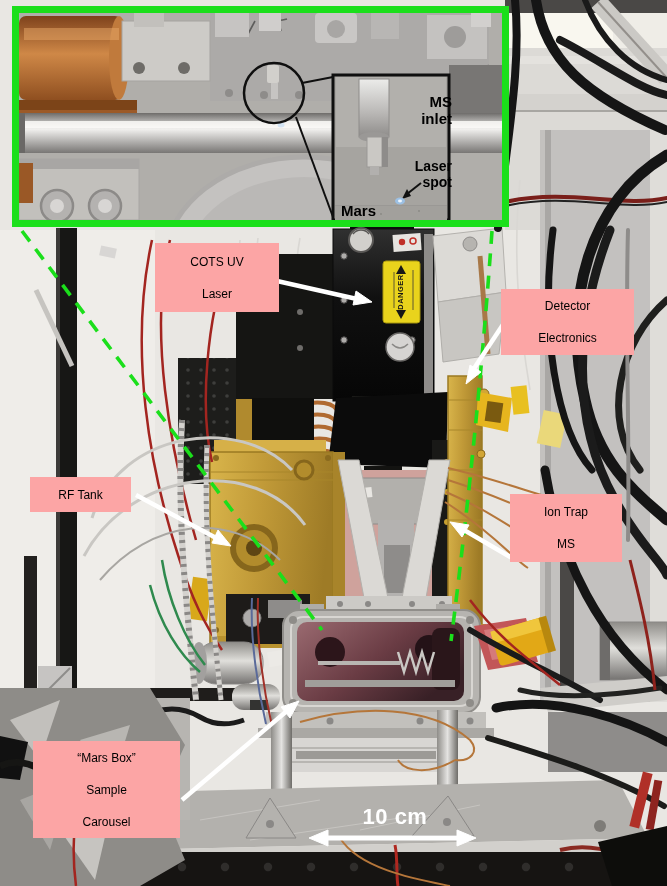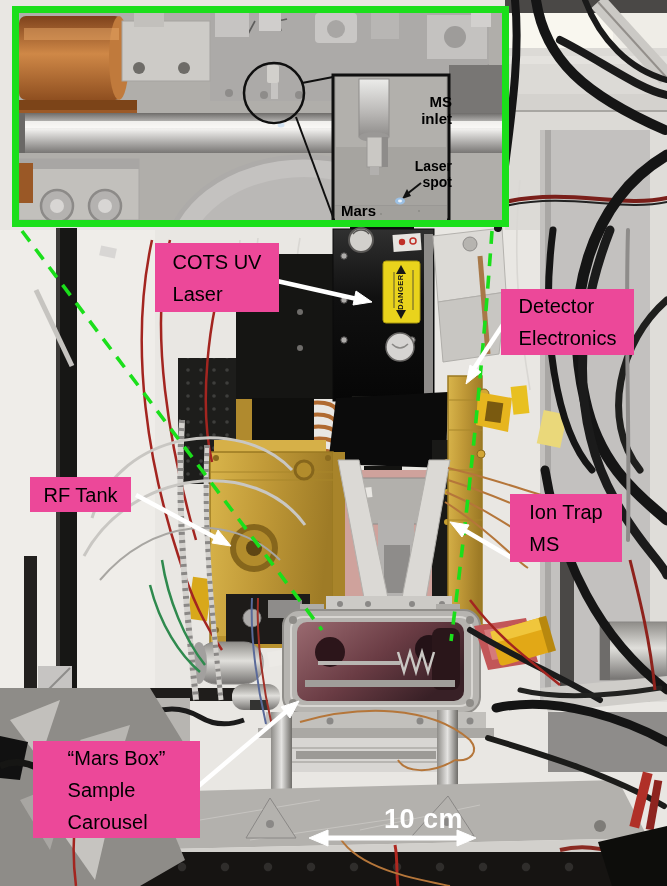--- a/index.html
+++ b/index.html
@@ -4,25 +4,25 @@
 <style>
   html,body{margin:0;padding:0;background:#ffffff}
   .stage{position:relative;width:667px;height:886px;overflow:hidden;
          font-family:"Liberation Sans",sans-serif;background:#e9e7e3}
   .scene,.overlay{position:absolute;left:0;top:0;width:667px;height:886px}
   .overlay{z-index:30;pointer-events:none}
   .inset{position:absolute;left:12px;top:6px;width:483px;height:207px;
          border:7px solid #1bdf1b;z-index:20;background:#b0aeaa;overflow:hidden}
   .inset svg{position:absolute;left:0;top:0}
   .ins-label{position:absolute;color:#000;font-weight:bold;white-space:pre-line;z-index:5}
-  .callout{position:absolute;background:#ec4899;color:#000;
-           white-space:pre-line;z-index:40;font-size:20px;line-height:32px;
+  .callout{position:absolute;background:#fca5a5;color:#000;text-align:center;
+           white-space:pre-line;z-index:40;font-size:12px;line-height:32px;
            box-sizing:border-box;display:flex;align-items:center;justify-content:center}
-  .scalebar{position:absolute;color:#fff;font-weight:bold;font-size:27px;
-            text-align:right;z-index:40;letter-spacing:.5px}
+  .scalebar{position:absolute;color:#fff;font-weight:bold;font-size:22px;
+            text-align:center;z-index:40;letter-spacing:.5px}
 </style>
 </head>
 <body>
 
 <div class="stage">
 
   <svg class="scene" viewBox="0 0 667 886">
     <defs>
       <linearGradient id="goldG" x1="0" y1="0" x2="1" y2="0.15">
         <stop offset="0" stop-color="#d9b54b"></stop>
@@ -483,18 +483,18 @@
     </g>
   </svg>
 
   <div class="callout" style="left:155px;top:243px;width:124px;height:69px">COTS UV
 Laser</div>
   <div class="callout" style="left:30px;top:477px;width:101px;height:35px">RF Tank</div>
   <div class="callout" style="left:501px;top:289px;width:133px;height:66px">Detector
 Electronics</div>
   <div class="callout" style="left:510px;top:494px;width:112px;height:68px">Ion Trap
 MS</div>
-  <div class="callout" style="left:33px;top:741px;width:167px;height:97px">“Mars Box”
+  <div class="callout" style="left:33px;top:741px;width:147px;height:97px">“Mars Box”
 Sample
 Carousel</div>
   <div class="scalebar" style="left:327px;top:804px;width:136px">10 cm</div>
 
 </div>
 
 </body></html>

